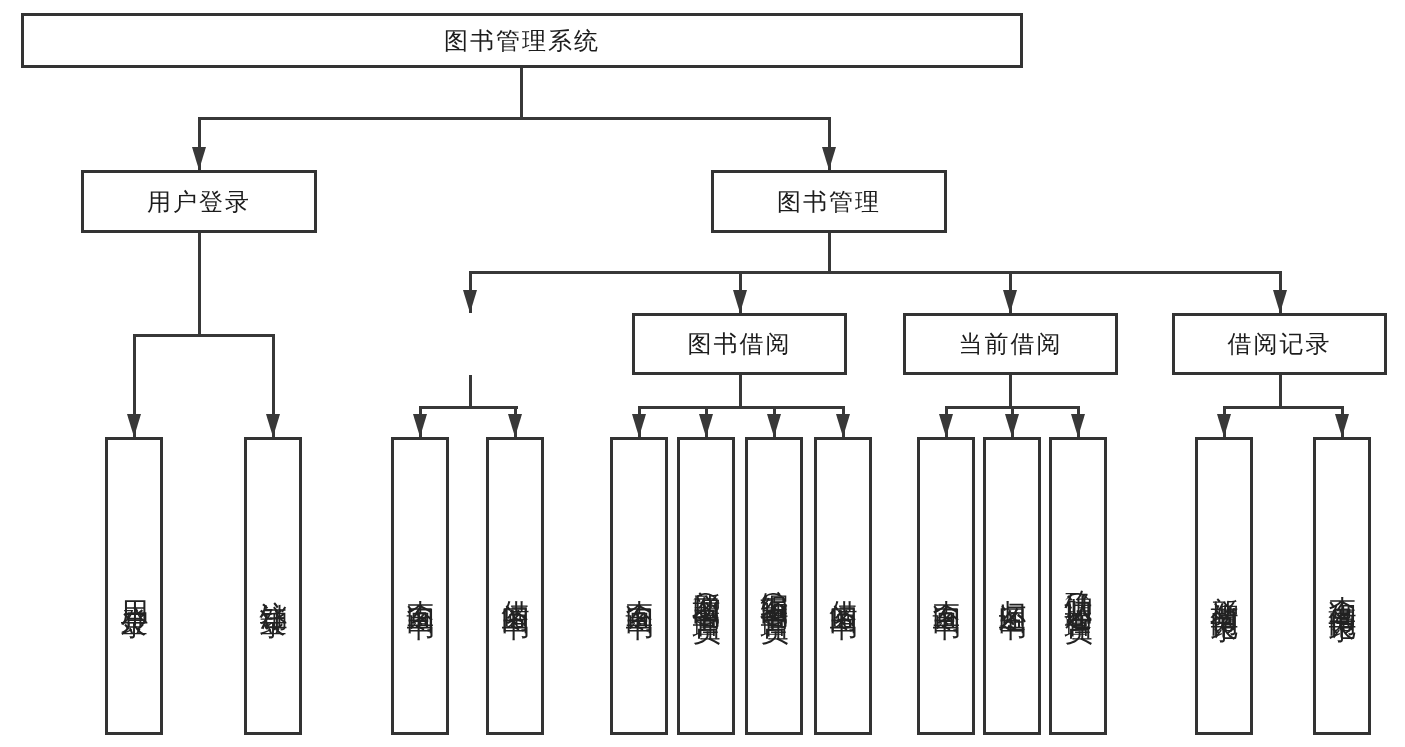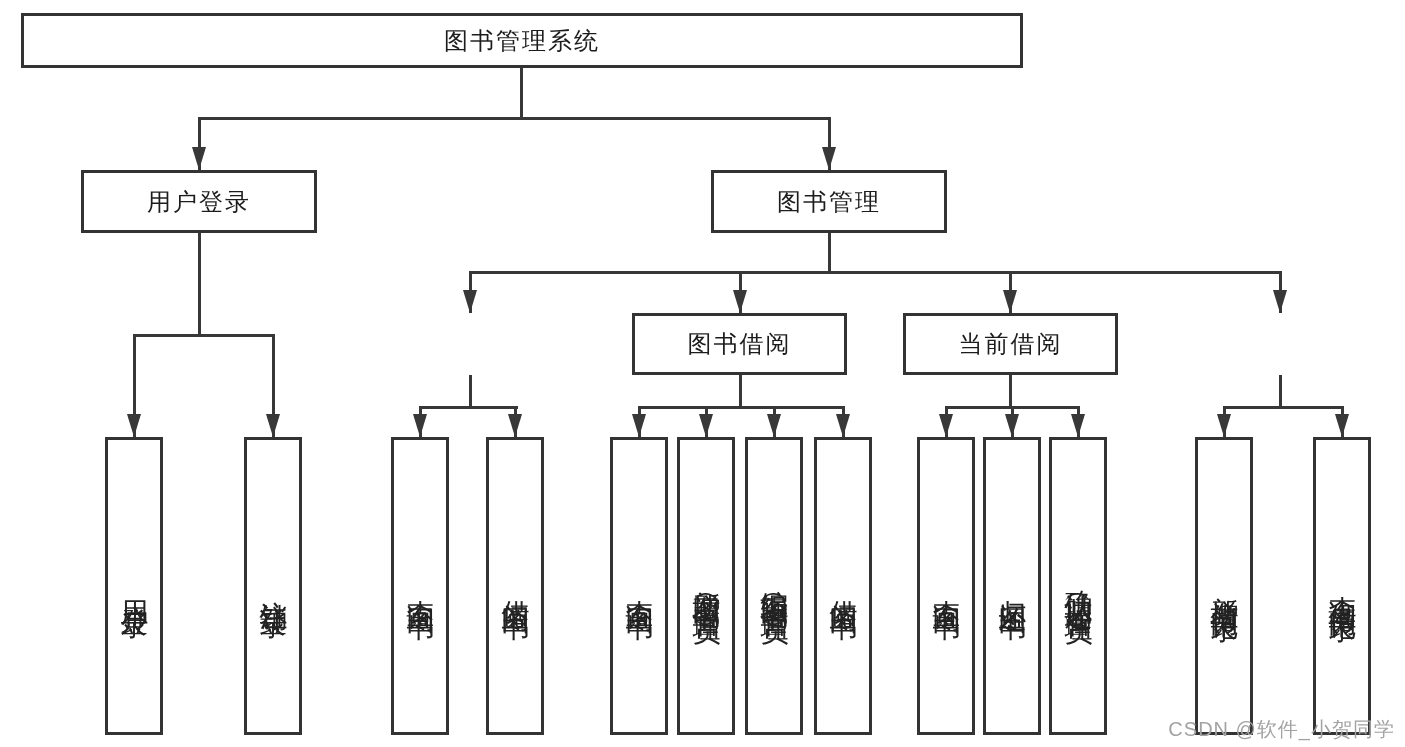--- a/index.html
+++ b/index.html
@@ -110,20 +110,23 @@
   <div class="vline" style="left:1009px; top:271px; height:42px;"></div>
   <div class="arrow-head" style="left:1003px; top:290px;"></div>
   <div class="vline" style="left:1279px; top:271px; height:42px;"></div>
   <div class="arrow-head" style="left:1273px; top:290px;"></div>
 
   <div class="node h-label" style="left:632px; top:313px; width:215px; height:62px;">
     <span>图书借阅</span>
   </div>
   <div class="node h-label" style="left:903px; top:313px; width:215px; height:62px;">
     <span>当前借阅</span>
+  </div>
+  <div class="node h-label" style="left:1172px; top:313px; width:215px; height:62px;">
+    <span>借阅记录</span>
   </div>
 
   <div class="vline" style="left:469px; top:375px; height:33px;"></div>
   <div class="hline" style="left:419px; top:406px; width:99px;"></div>
   <div class="vline" style="left:739px; top:375px; height:33px;"></div>
   <div class="hline" style="left:638px; top:406px; width:207px;"></div>
   <div class="vline" style="left:1009px; top:375px; height:33px;"></div>
   <div class="hline" style="left:945px; top:406px; width:135px;"></div>
   <div class="vline" style="left:1279px; top:375px; height:33px;"></div>
   <div class="hline" style="left:1223px; top:406px; width:121px;"></div>
@@ -188,15 +191,14 @@
     <span>确认归还（管理员）</span>
   </div>
 
   <div class="node leaf" style="left:1195px; top:437px; width:58px; height:298px;">
     <span>新增借阅记录</span>
   </div>
   <div class="node leaf" style="left:1313px; top:437px; width:58px; height:298px;">
     <span>查询借阅记录</span>
   </div>
 
-  <div class="watermark">CSDN @软件_小贺同学</div>
 
 </div>
 
 </body></html>

